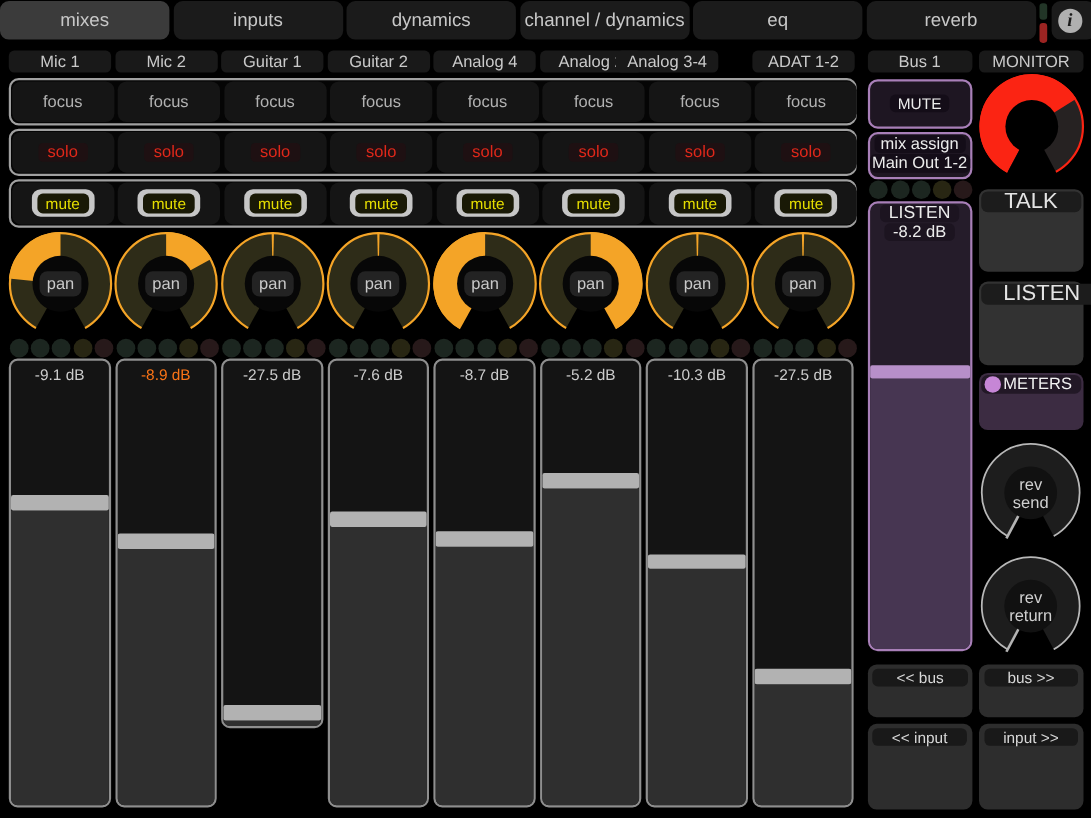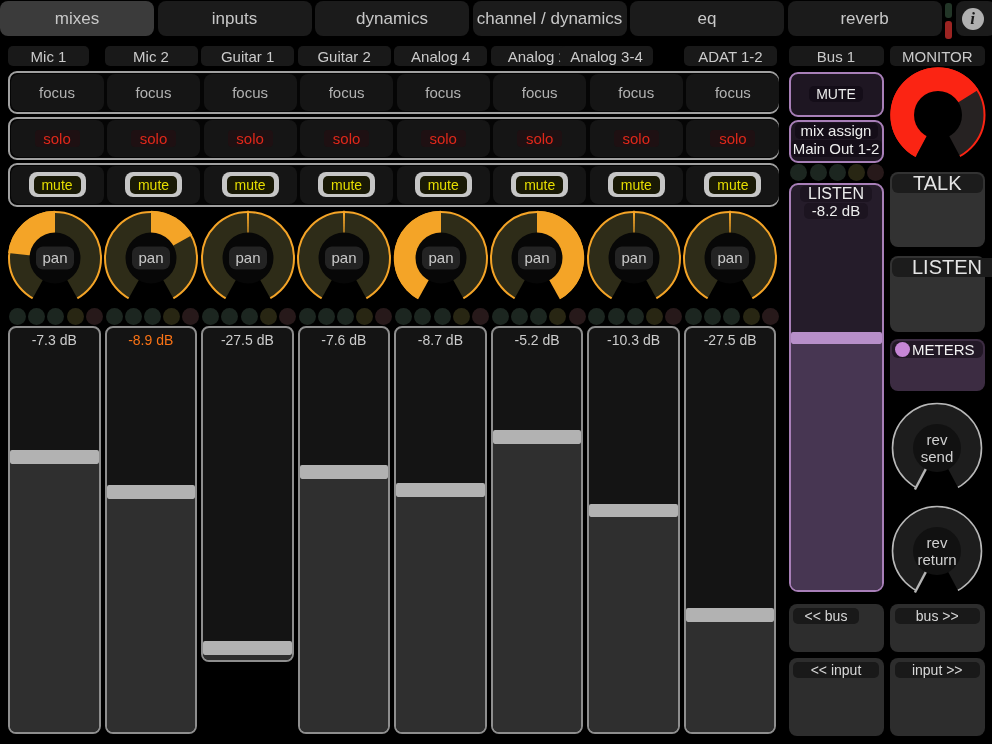--- a/index.html
+++ b/index.html
@@ -15,21 +15,21 @@
 <div class="tab" style="left:0px;width:154px;background:#3b3b3b">mixes</div>
 <div class="tab" style="left:157.5px;width:154px;background:#1b1b1b">inputs</div>
 <div class="tab" style="left:315px;width:154px;background:#1b1b1b">dynamics</div>
 <div class="tab" style="left:472.5px;width:154px;background:#1b1b1b">channel / dynamics</div>
 <div class="tab" style="left:630px;width:154px;background:#1b1b1b">eq</div>
 <div class="tab" style="left:787.5px;width:154px;background:#1b1b1b">reverb</div>
 <div class="abs" style="left:944.5px;top:3px;width:7px;height:15px;background:#223527;border-radius:3px"></div>
 <div class="abs" style="left:944.5px;top:21px;width:7px;height:18px;background:#9c2422;border-radius:3px"></div>
 <div class="abs" style="left:955.5px;top:1px;width:40px;height:35px;background:#1b1b1b;border-radius:8px"></div>
 <div class="abs" style="left:961.5px;top:7.5px;width:22px;height:22px;background:#b0b0b0;border-radius:50%;color:#1b1b1b;font-family:'Liberation Serif',serif;font-style:italic;font-weight:bold;font-size:17px;text-align:center;line-height:22px">i</div>
-<div class="lbl" style="left:8.0px;width:81px">Mic 1</div>
+<div class="lbl" style="left:8.0px;width:93px">Mic 1</div>
 <div class="lbl" style="left:104.5px;width:93px">Mic 2</div>
 <div class="lbl" style="left:201.1px;width:93px">Guitar 1</div>
 <div class="lbl" style="left:297.6px;width:93px">Guitar 2</div>
 <div class="lbl" style="left:394.2px;width:93px">Analog 4</div>
 <div class="lbl" style="left:490.8px;width:93px">Analog 2</div>
 <div class="lbl" style="left:560px;width:93px">Analog 3-4</div>
 <div class="lbl" style="left:683.9px;width:93px">ADAT 1-2</div>
 <div class="lbl" style="left:788.5px;width:95px">Bus 1</div>
 <div class="lbl" style="left:890px;width:94.5px">MONITOR</div>
 <div class="rowbox" style="top:70.5px;height:43.5px"></div>
@@ -212,21 +212,21 @@
 <div class="abs" style="left:742.5px;top:307.5px;width:17px;height:17px;border-radius:50%;background:#282613"></div>
 <div class="abs" style="left:761.6px;top:307.5px;width:17px;height:17px;border-radius:50%;background:#27191a"></div>
 <div class="abs" style="left:790.4px;top:164px;width:17px;height:17px;border-radius:50%;background:#1c2620"></div>
 <div class="abs" style="left:809.6px;top:164px;width:17px;height:17px;border-radius:50%;background:#1c2620"></div>
 <div class="abs" style="left:828.8px;top:164px;width:17px;height:17px;border-radius:50%;background:#1c2620"></div>
 <div class="abs" style="left:848.0px;top:164px;width:17px;height:17px;border-radius:50%;background:#282613"></div>
 <div class="abs" style="left:867.2px;top:164px;width:17px;height:17px;border-radius:50%;background:#27191a"></div>
 <div class="fader" style="left:8.0px;top:326.0px;width:92.5px;height:408.0px">
     <div style="position:absolute;left:0;top:135.5px;width:100%;height:268.5px;background:#2f2f2f"></div>
     <div style="position:absolute;left:0;top:122.0px;width:100%;height:13.5px;background:#b2b2b2;border-radius:2px"></div>
-    <div style="position:absolute;left:0;top:4px;width:100%;text-align:center;color:#ccc;font-size:14px">-7.3 dB</div>
+    <div style="position:absolute;left:0;top:4px;width:100%;text-align:center;color:#ccc;font-size:14px">-9.1 dB</div>
   </div>
 <div class="fader" style="left:104.5px;top:326.0px;width:92.5px;height:408.0px">
     <div style="position:absolute;left:0;top:170.5px;width:100%;height:233.5px;background:#2f2f2f"></div>
     <div style="position:absolute;left:0;top:157.0px;width:100%;height:13.5px;background:#b2b2b2;border-radius:2px"></div>
     <div style="position:absolute;left:0;top:4px;width:100%;text-align:center;color:#f97316;font-size:14px">-8.9 dB</div>
   </div>
 <div class="fader" style="left:201.1px;top:326.0px;width:92.5px;height:336px">
     <div style="position:absolute;left:0;top:326.5px;width:100%;height:77.5px;background:#2f2f2f"></div>
     <div style="position:absolute;left:0;top:313.0px;width:100%;height:13.5px;background:#b2b2b2;border-radius:2px"></div>
     <div style="position:absolute;left:0;top:4px;width:100%;text-align:center;color:#ccc;font-size:14px">-27.5 dB</div>
@@ -261,21 +261,21 @@
 <div class="abs" style="left:788.5px;top:119.5px;width:95px;height:43px;border:2px solid #a87fb8;border-radius:9px;background:#1e1622"></div>
 <div class="pill" style="left:794.5px;top:122.5px;width:83px;height:16px;background:#140d18;color:#ececec;font-size:15px">mix assign</div>
 <div class="pill" style="left:790.5px;top:140px;width:91px;height:17px;background:#140d18;color:#ececec;font-size:15px">Main Out 1-2</div>
 <div class="abs" style="left:788.5px;top:183px;width:95px;height:408.5px;border:2px solid #a87fb8;border-radius:9px;background:#251c2a;overflow:hidden">
     <div style="position:absolute;left:0;top:159px;width:100%;height:245.5px;background:#473652"></div>
     <div style="position:absolute;left:0;top:146.7px;width:100%;height:12.5px;background:#b78fc9;border-radius:2px"></div>
   </div>
 <div class="pill" style="left:800.0px;top:186px;width:72px;height:16px;background:#1c1420;color:#ececec;font-size:16px">LISTEN</div>
 <div class="pill" style="left:804.0px;top:202.5px;width:64px;height:16px;background:#1c1420;color:#ececec;font-size:15px">-8.2 dB</div>
 <div class="btn" style="left:788.5px;top:604px;width:95px;height:47.5px"></div>
-<div class="pill" style="left:793.0px;top:607.5px;width:66px;height:16px">&lt;&lt; bus</div>
+<div class="pill" style="left:793.0px;top:607.5px;width:87px;height:16px">&lt;&lt; bus</div>
 <div class="btn" style="left:788.5px;top:658px;width:95px;height:78px"></div>
 <div class="pill" style="left:793.0px;top:661.5px;width:86px;height:16px">&lt;&lt; input</div>
 <svg style="position:absolute;left:887.5px;top:65px" width="100" height="112">
     <circle cx="50" cy="50" r="46.5" fill="#262222" stroke="#fb2413" stroke-width="2"></circle>
     <path d="M50.0,50.0 L27.61,92.12 A47.7,47.7 0 1 1 90.45,24.72 Z" fill="#fb2413"></path>
     <path d="M50,50 L14.79,116.22 L85.21,116.22 Z" fill="#000"></path>
     <circle cx="50" cy="50" r="24" fill="#000"></circle>
   </svg>
 <div class="abs" style="left:890.0px;top:171.5px;width:94.5px;height:75.5px;background:#323232;border-radius:8px"></div>
 <div class="abs" style="left:892.0px;top:173.5px;width:90.5px;height:19px;background:#1c1c1c;border-radius:6px;color:#e4e4e4;font-size:20px;display:flex;align-items:center;justify-content:center">TALK</div>

